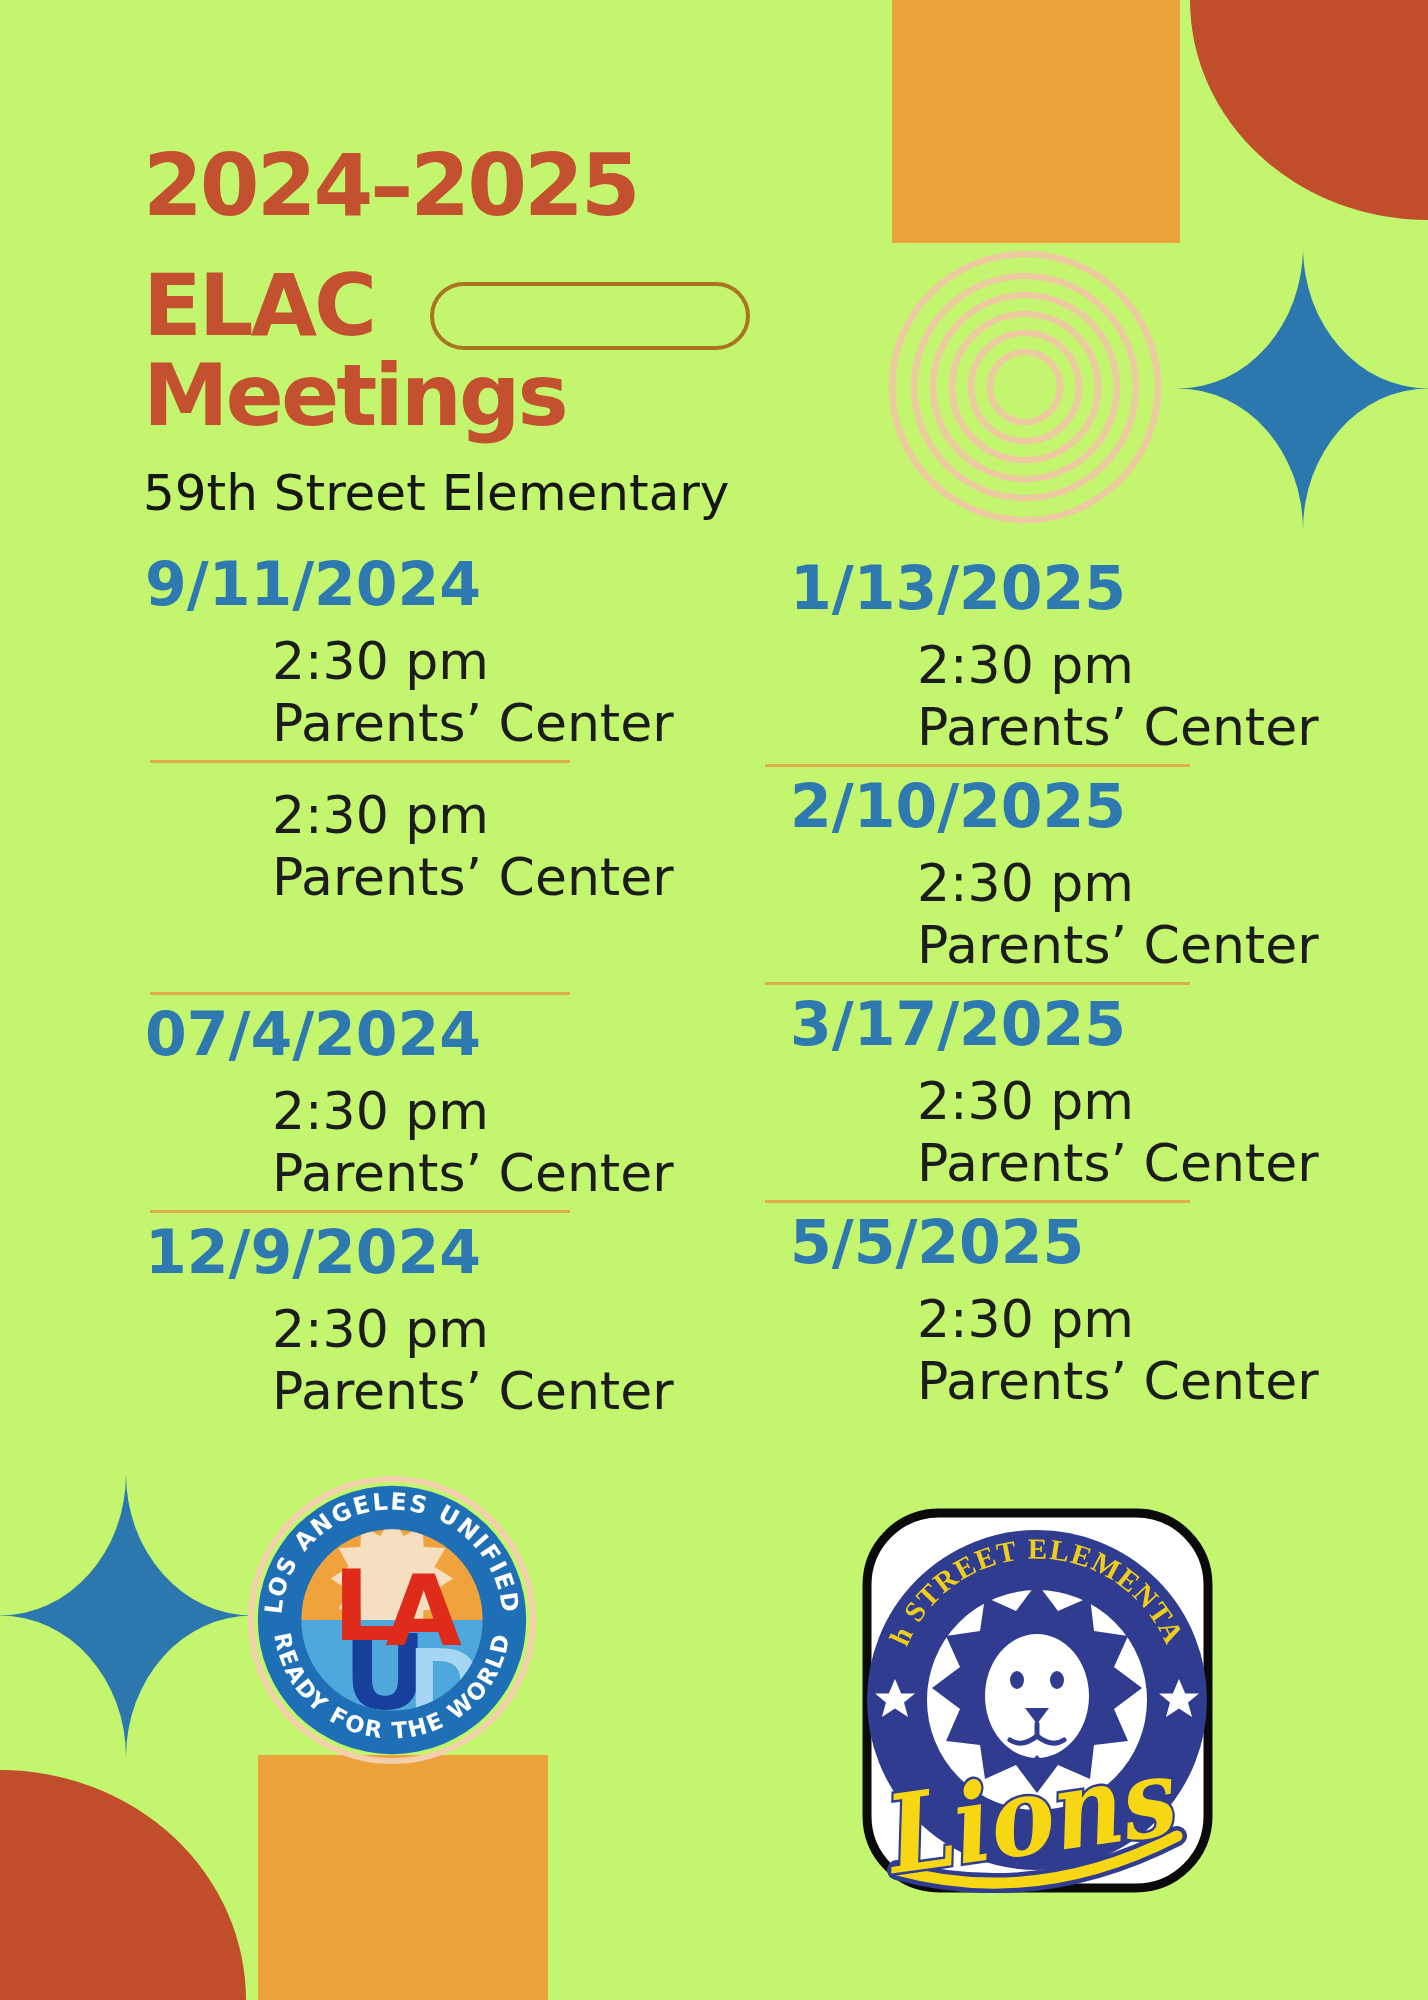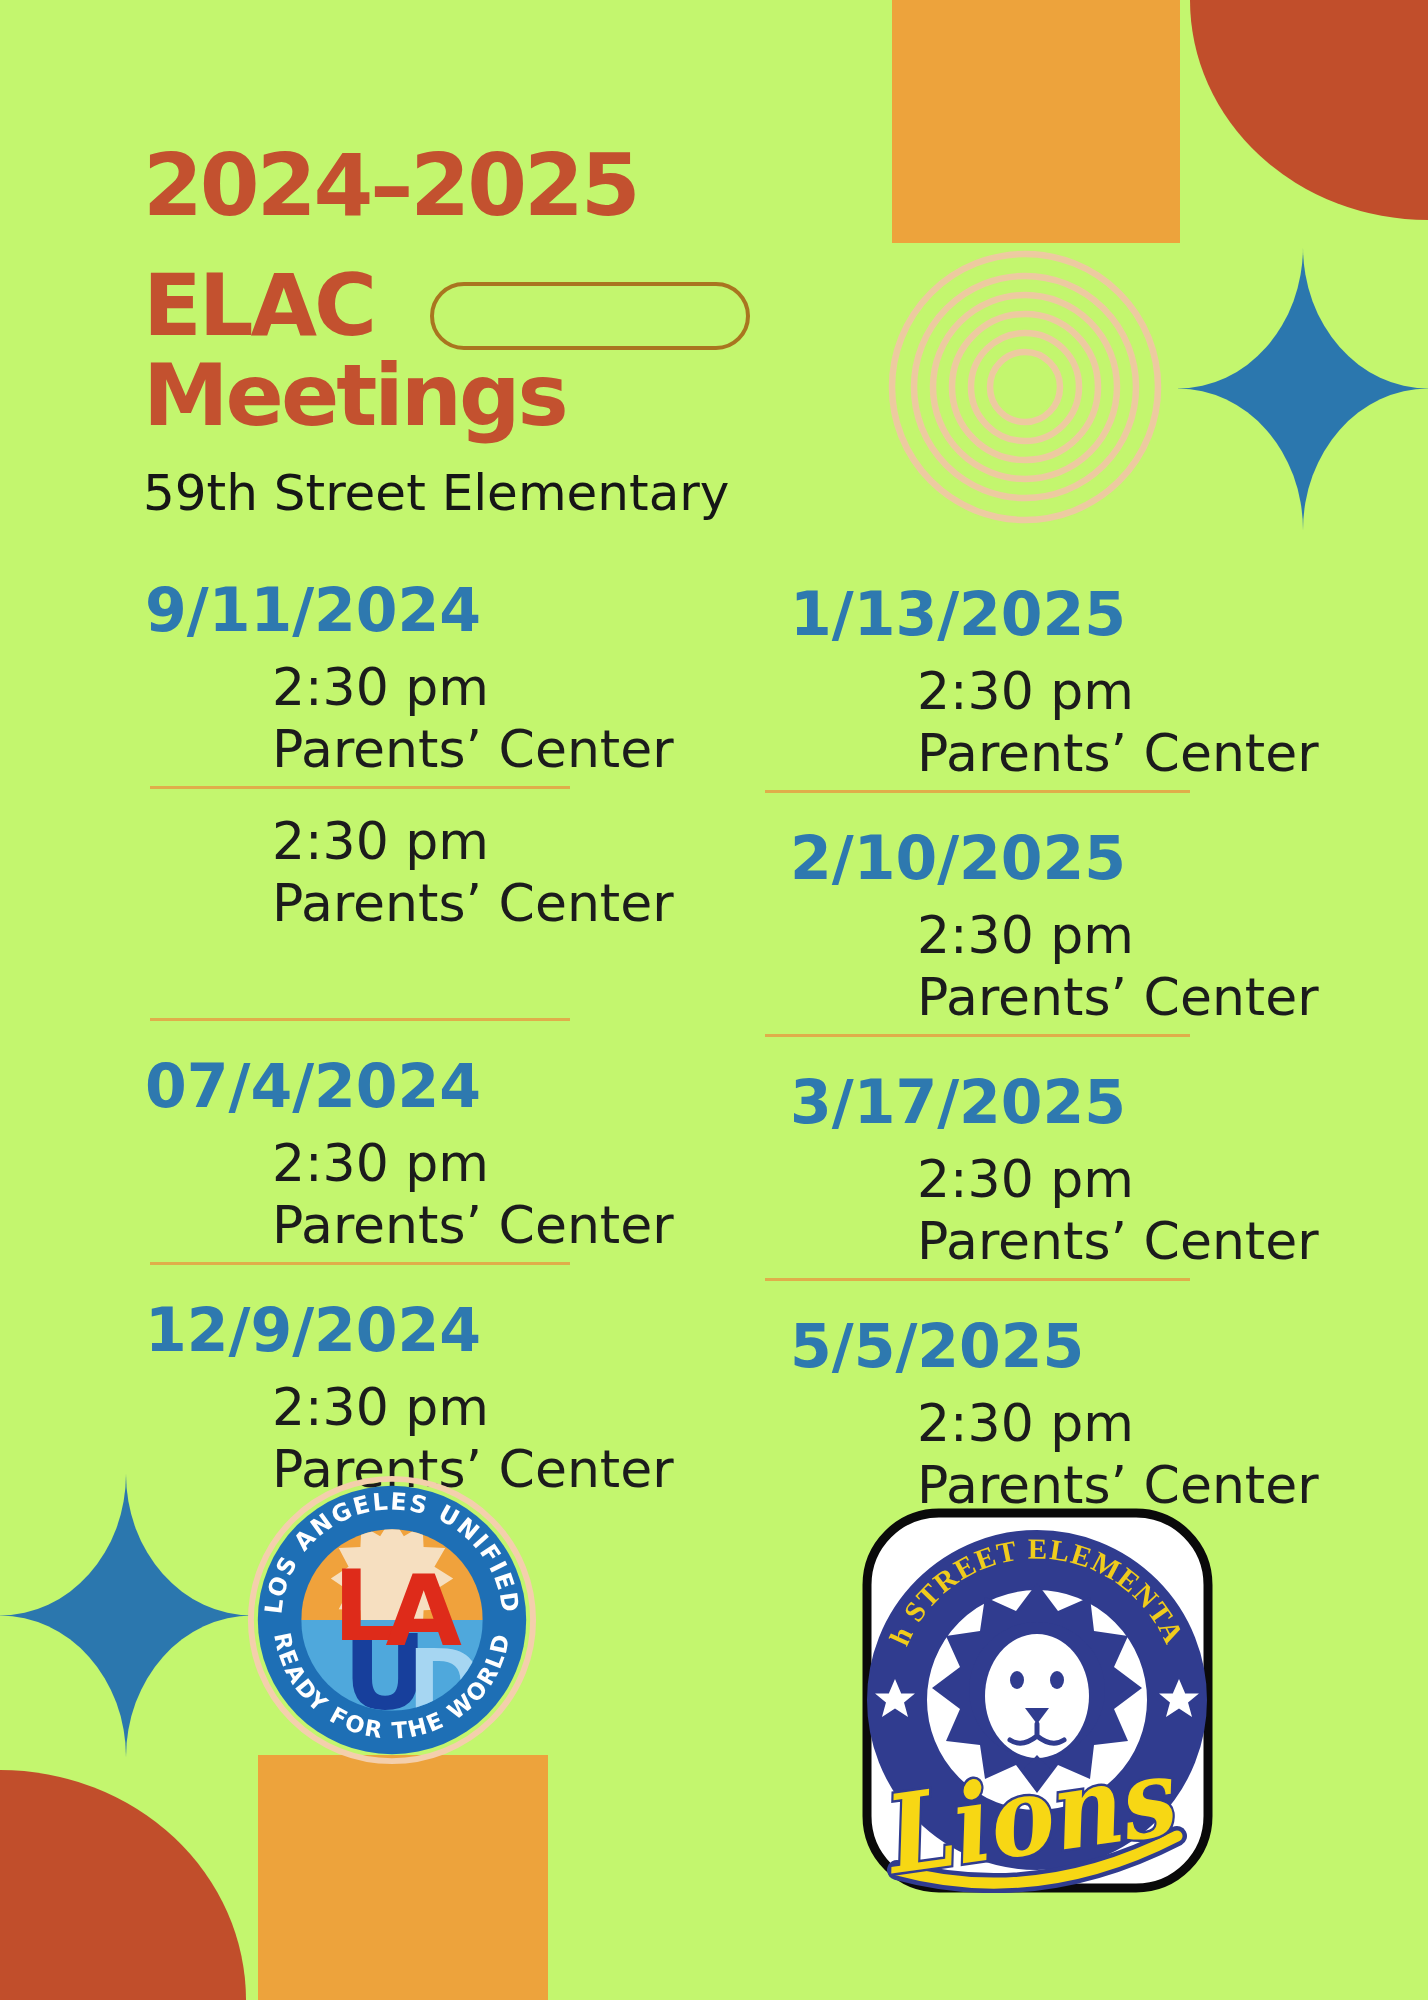--- a/index.html
+++ b/index.html
@@ -19,21 +19,21 @@
   #title2{top:262px;}
   #title3{top:352px;}
   #subtitle{position:absolute;left:143px;top:468px;font-size:50px;color:#161616;line-height:1;}
   #pill{position:absolute;left:430px;top:282px;width:312px;height:60px;border:4px solid #A9751F;border-radius:34px;}
 
   
   .col{position:absolute;width:560px;}
   #col-left{left:145px;top:552px;}
   #col-right{left:790px;top:556px;}
   .entry{position:relative;height:218px;}
-  .entry .date{font-size:60px;line-height:64px;font-weight:bold;color:#2E79AF;margin-top:26px;}
+  .entry .date{font-size:60px;line-height:64px;font-weight:bold;color:#2E79AF;}
   .entry .detail{font-size:52px;line-height:62px;color:#1c1c1c;margin-left:127px;}
   .entry .time{margin-top:14px;}
   .rule{position:absolute;height:0;border-bottom:3px solid #DFAE4A;top:208px;}
   .col-l .rule{left:5px;width:420px;}
   .col-r .rule{left:-25px;width:425px;}
 
   
   #lausd-logo{position:absolute;left:244px;top:1472px;z-index:5;}
   #lions-logo{position:absolute;left:862px;top:1508px;z-index:5;}
   .z1{z-index:1;}

